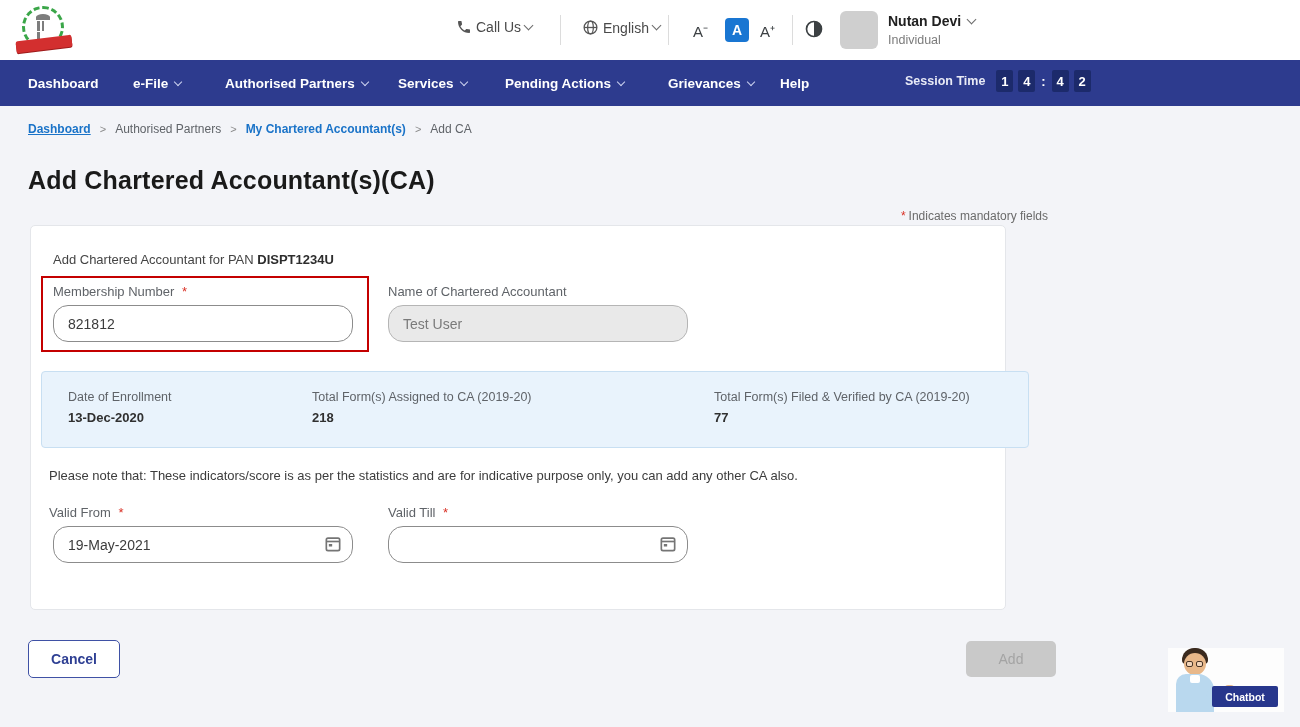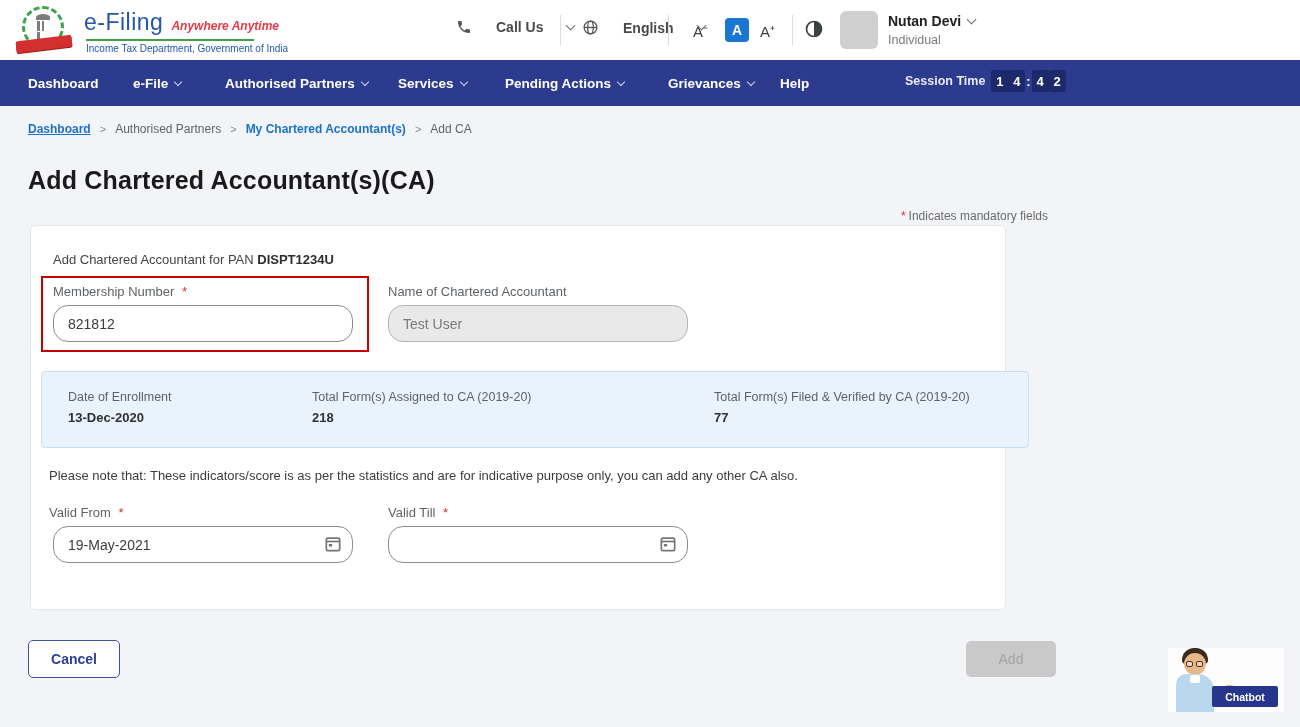--- a/index.html
+++ b/index.html
@@ -18,39 +18,39 @@
   .emblem .p-base { clear:both; width:14px; height:3px; }
   .emblem .ribbon { position:absolute; left:-4px; top:32px; width:56px; height:12px; background:#dídì; background:#d32f2f;
     border-radius:2px; transform:rotate(-7deg); box-shadow:0 1px 0 #9e1c1c; }
   .logo-text { position:absolute; left:84px; top:9px; }
   .logo-row1 { display:flex; align-items:baseline; }
   .logo-title { font-size:23px; color:#2457a7; font-weight:500; letter-spacing:.5px; }
   .logo-tag { font-size:12px; color:#e53945; font-style:italic; margin-left:8px; font-weight:700; }
   .logo-rule { width:168px; height:2px; background:#43a047; margin:3px 0 2px 2px; }
   .logo-sub { font-size:10px; color:#2457a7; margin-left:2px; }
 
-  .hitem { position:absolute; display:flex; align-items:center; gap:24px; color:#4a4a4a; font-size:14px; cursor:pointer;font-weight:bold; }
+  .hitem { position:absolute; display:flex; align-items:center; gap:4px; color:#4a4a4a; font-size:14px; cursor:pointer; }
   .chev { width:7px; height:7px; border-right:1.8px solid #6b6b6b; border-bottom:1.8px solid #6b6b6b;
     transform:rotate(45deg); margin-top:-4px; }
   .vdiv { position:absolute; top:15px; width:1px; height:30px; background:#dcdcdc; }
   .fontbtn { position:absolute; font-size:15px; color:#3c4043; font-weight:500; cursor:pointer; }
   .fontbox { position:absolute; left:725px; top:18px; width:24px; height:24px; background:#1976d2; color:#fff;
     border-radius:4px; display:flex; align-items:center; justify-content:center; font-size:14px; font-weight:700; cursor:pointer; }
   .contrast { position:absolute; left:804px; top:19px; cursor:pointer; }
   .avatar { position:absolute; left:840px; top:11px; width:38px; height:38px; background:#cfcfcf; border-radius:6px; }
   .uname { position:absolute; left:888px; top:13px; font-size:14px; color:#212121; font-weight:700; display:flex; gap:7px; align-items:center; cursor:pointer; }
   .uname .chev { margin-top:-3px; }
   .utype { position:absolute; left:888px; top:33px; font-size:12.5px; color:#7b7b7b; }
 
   
   .nav { position:absolute; left:0; top:60px; width:1300px; height:46px; background:#2d3b8e; }
   .nitem { position:absolute; top:0; height:46px; display:flex; align-items:center; gap:7px; color:#ffffff;
     font-size:13.5px; font-weight:700; cursor:pointer; }
   .nitem .chev { border-color:#cdd3f0; width:6px; height:6px; margin-top:-3px; }
-  .session { position:absolute; top:0; left:905px; height:42px; display:flex; align-items:center; }
+  .session { position:absolute; top:0; left:905px; height:42px; display:flex; align-items:center; gap:5px; }
   .slabel { color:#e8eaf6; font-size:12.5px; font-weight:700; margin-right:6px; }
   .digit { width:17px; height:22px; background:#1c2a6b; border-radius:2px; color:#fff; font-size:13px; font-weight:700;
     display:flex; align-items:center; justify-content:center; }
   .scolon { color:#fff; font-weight:700; font-size:13px; margin:0 1px; }
 
   
   .crumbs { position:absolute; left:28px; top:122px; display:flex; align-items:center; gap:9px; font-size:12px; }
   .crumb-link { color:#1a73c8; text-decoration:underline; cursor:pointer; font-weight:600; }
   .crumb-link2 { color:#1a73c8; cursor:pointer; font-weight:600; }
   .crumb-plain { color:#5f6368; }
@@ -112,28 +112,20 @@
     <div class="wreath"></div>
     <div class="pillar">
       <i class="p-top"></i>
         <i class="p-bar"></i>
         <i class="p-bar"></i>
         <i class="p-bar"></i>
         <i class="p-base"></i>
     </div>
     <div class="ribbon"></div>
   </div>
-  <div class="logo-text">
-    <div class="logo-row1">
-      <span class="logo-title">e-Filing</span>
-      <span class="logo-tag">Anywhere Anytime</span>
-    </div>
-    <div class="logo-rule"></div>
-    <div class="logo-sub">Income Tax Department, Government of India</div>
-  </div>
 
   <div class="hitem" style="left:456px; top:19px;">
     <svg class="icon" width="16" height="16" viewBox="0 0 24 24" fill="#555">
       <path d="M6.62 10.79c1.44 2.83 3.76 5.14 6.59 6.59l2.2-2.21c.27-.27.67-.36 1.02-.24 1.12.37 2.33.57 3.57.57.55 0 1 .45 1 1V20c0 .55-.45 1-1 1-9.39 0-17-7.61-17-17 0-.55.45-1 1-1h3.5c.55 0 1 .45 1 1 0 1.25.2 2.45.57 3.57.11.35.03.74-.25 1.02l-2.2 2.2z"></path>
     </svg>
     <span>Call Us</span>
     <span class="chev"></span>
   </div>
 
   <div class="vdiv" style="left:560px;"></div>

